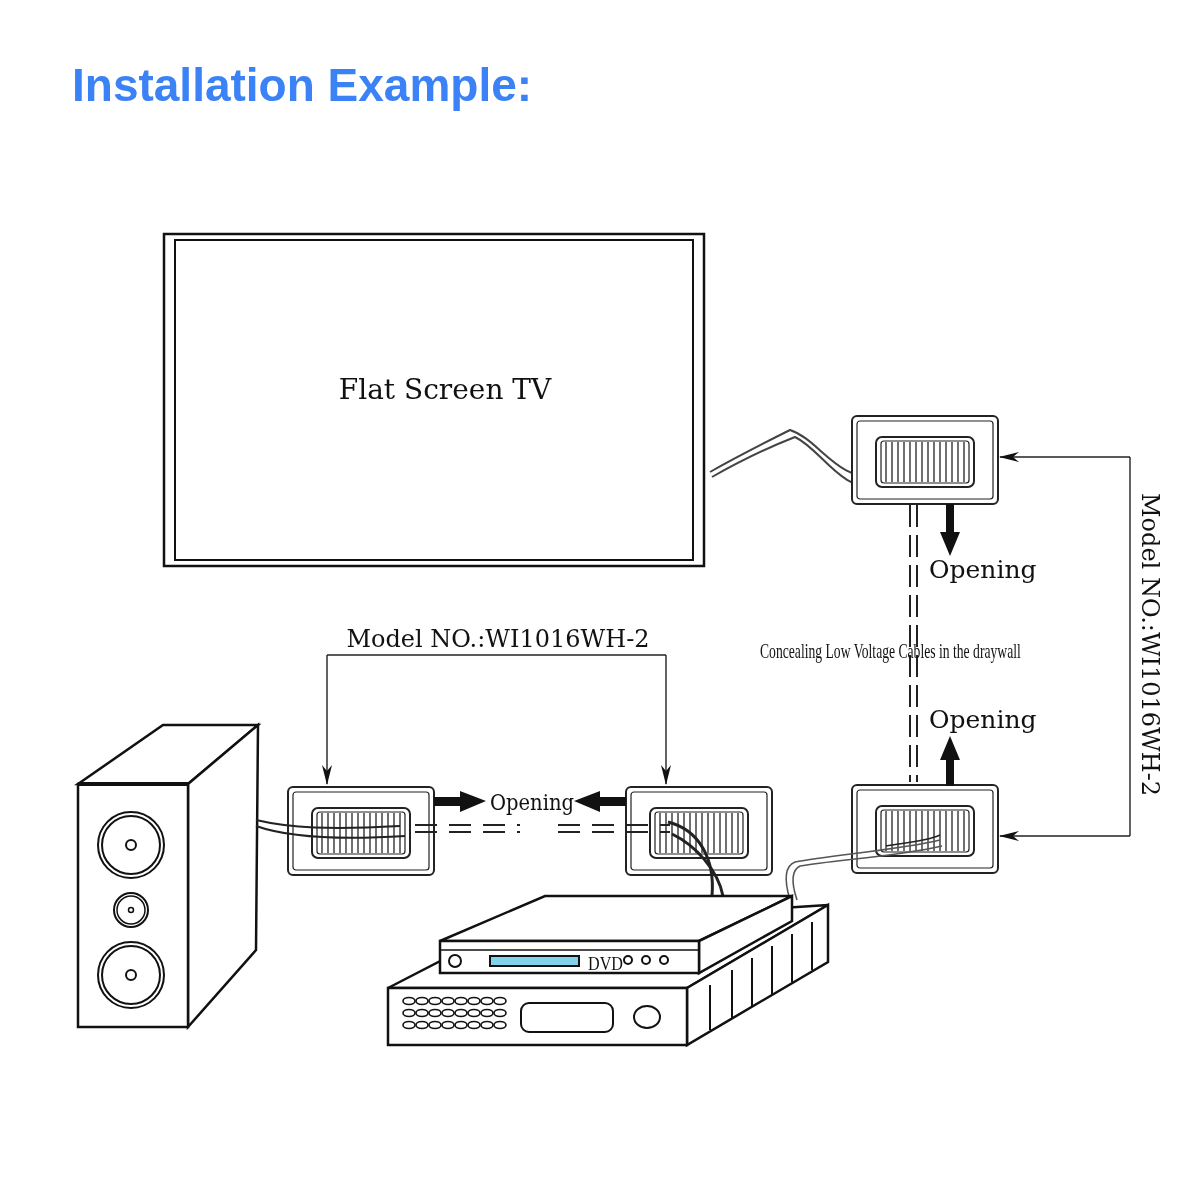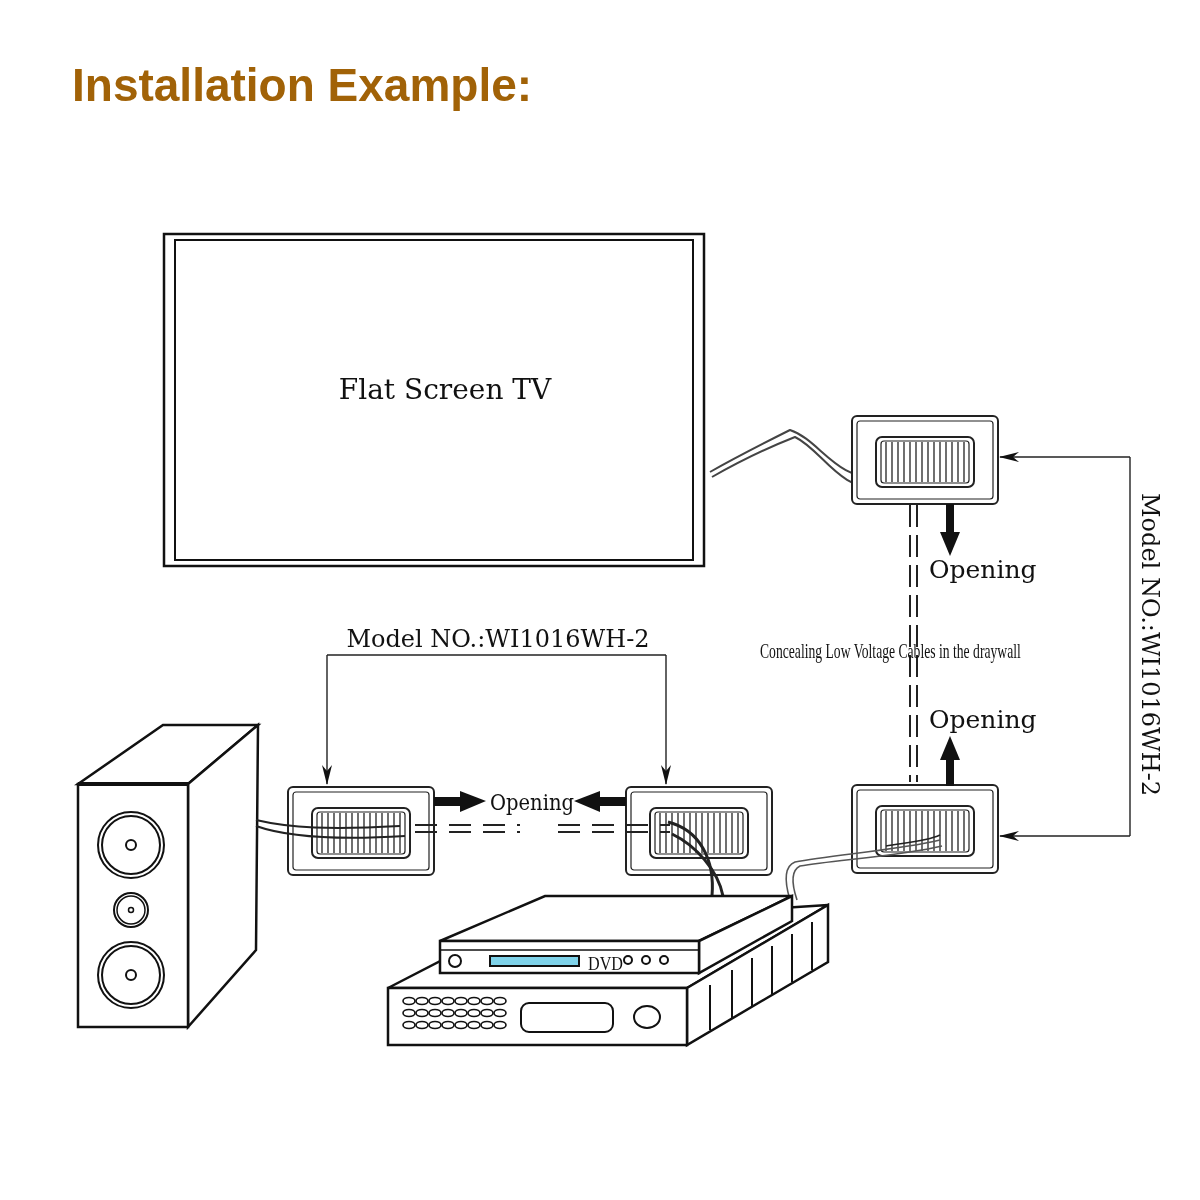--- a/index.html
+++ b/index.html
@@ -1,20 +1,20 @@
 <!DOCTYPE html>
 <html><head>
   <meta charset="utf-8">
   <style>
     html, body { margin: 0; padding: 0; background: #ffffff; }
     body { width: 1200px; height: 1200px; position: relative; overflow: hidden; }
     .title {
       position: absolute; left: 72px; top: 58px;
       font-family: "Liberation Sans", sans-serif; font-weight: bold;
-      font-size: 46px; color: #a16207; letter-spacing: 0px;
+      font-size: 46px; color: #3b82f6; letter-spacing: 0px;
     }
     svg#diagram { position: absolute; left: 0; top: 0; }
     .lbl { font-family: "Liberation Serif", serif; fill: #111; }
     .mono { font-family: "DejaVu Serif", serif; fill: #111; }
     .narrow { font-family: "Liberation Serif", serif; fill: #111; }
   </style>
 </head>
 <body>
 
 <div class="title">Installation Example:</div>

